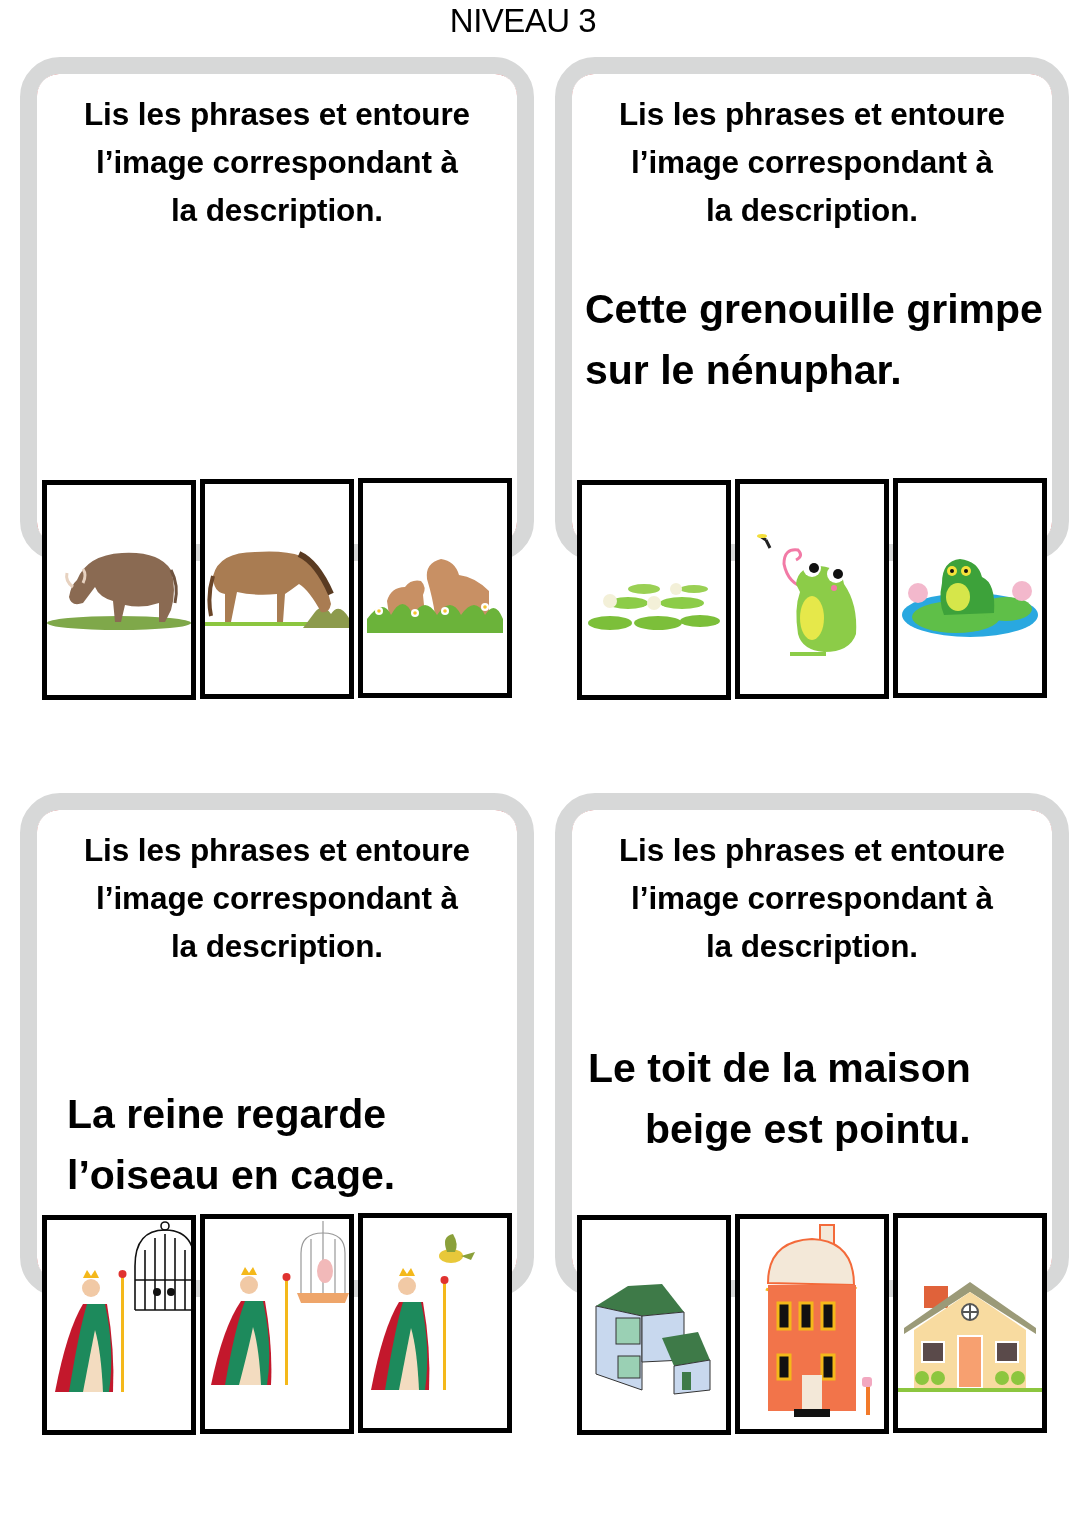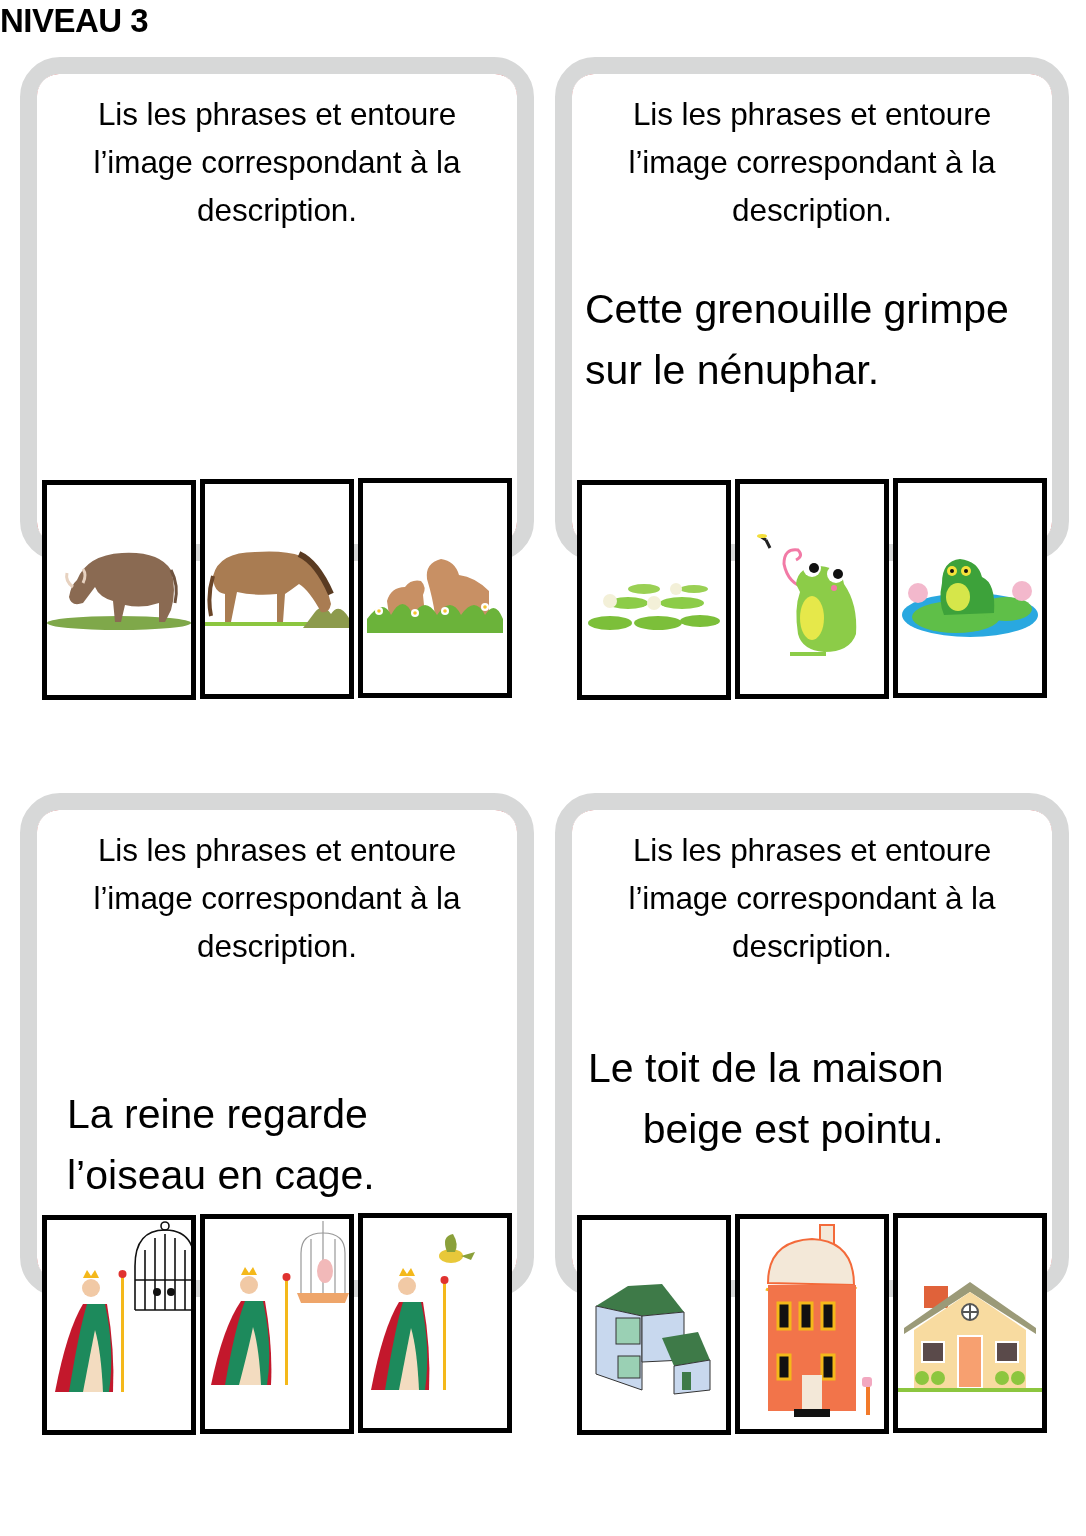--- a/index.html
+++ b/index.html
@@ -1,26 +1,26 @@
 <!DOCTYPE html>
 <html><head>
 <meta charset="utf-8">
 <style>
   * { box-sizing: border-box; margin: 0; padding: 0; }
   html, body { width: 1086px; height: 1536px; background: #ffffff; overflow: hidden; }
   body { position: relative; font-family: "Liberation Sans", sans-serif; color: #000; }
 
   .page-title {
-    position: absolute; left: 0; top: 2px; width: 1046px; 
-    font-weight: bold; font-size: 33px; letter-spacing: -0.5px;
+    position: absolute; left: 0; top: 2px; width: 1046px; text-align: center;
+    font-weight: normal; font-size: 33px; letter-spacing: -0.5px;
   }
 
   .card {
     position: absolute; width: 514px; height: 504px;
-    border: 17px solid #d7d8d8; border-radius: 40px; background: #b91c1c;
+    border: 17px solid #d7d8d8; border-radius: 40px; background: #b91c1c; font-weight: bold;
   }
   .card .inner { position: absolute; inset: 0; border-radius: 22px; background: #fff; }
 
   .instruction {
     position: absolute; left: 0; right: 0; top: 16px; text-align: center;
     font-size: 31.5px; line-height: 48px; letter-spacing: -0.1px;
   }
   .sentence {
     position: absolute; font-size: 41px; line-height: 61px; white-space: pre-line;
   }

